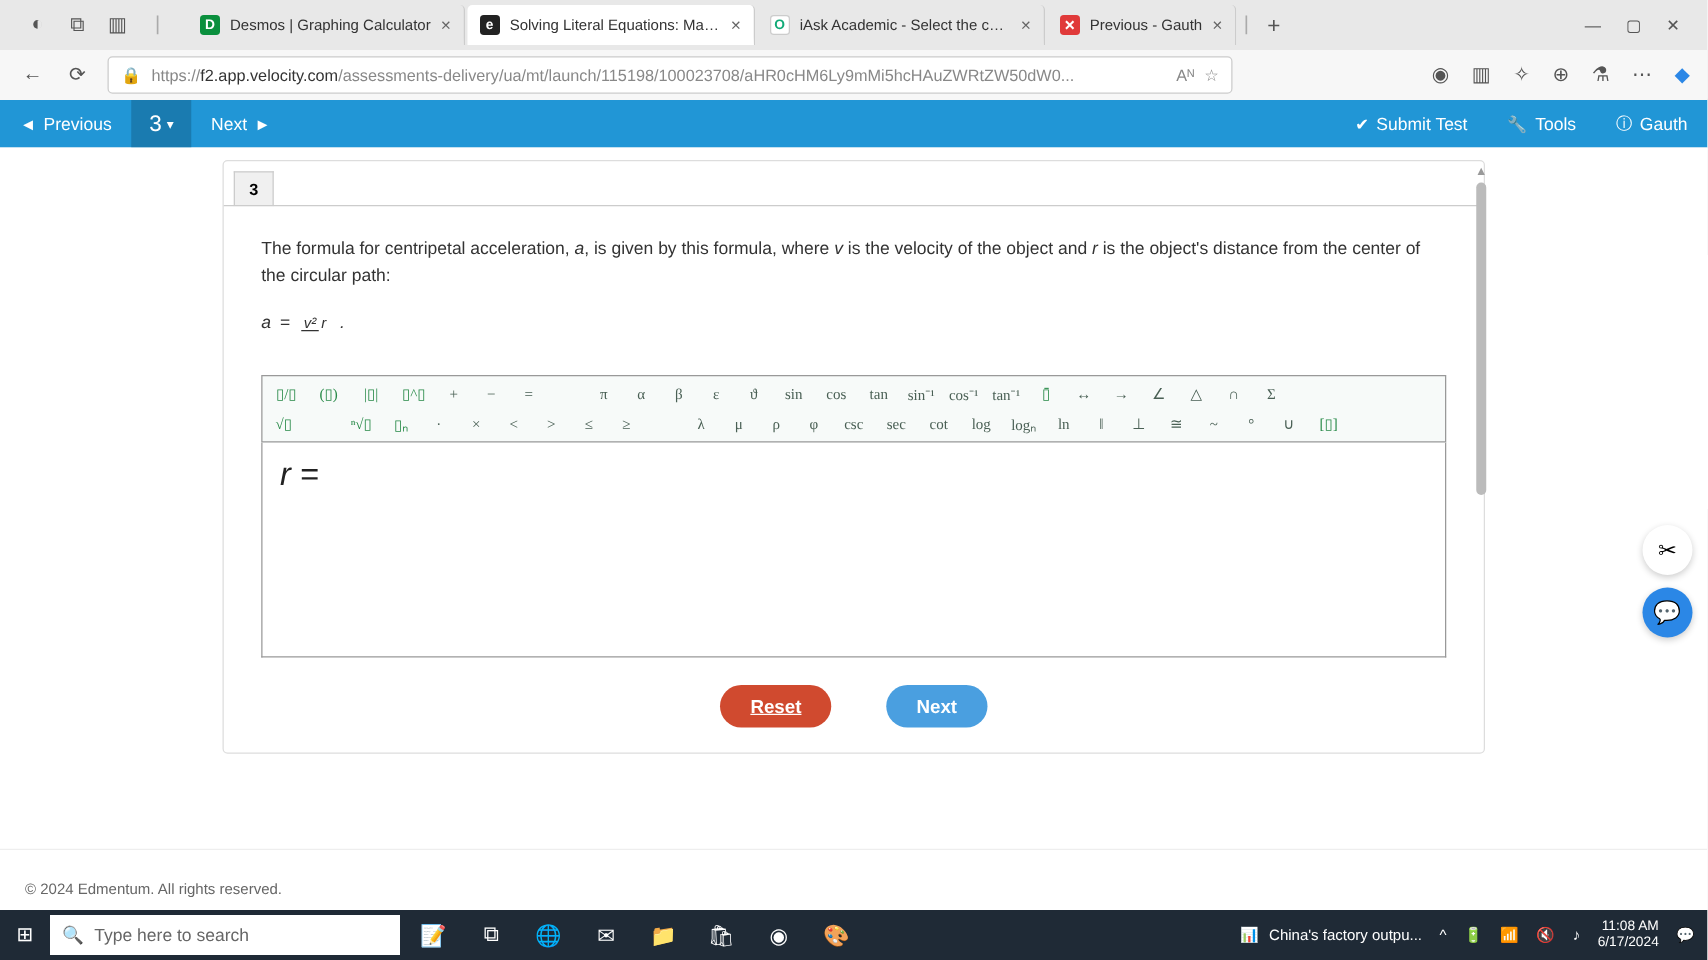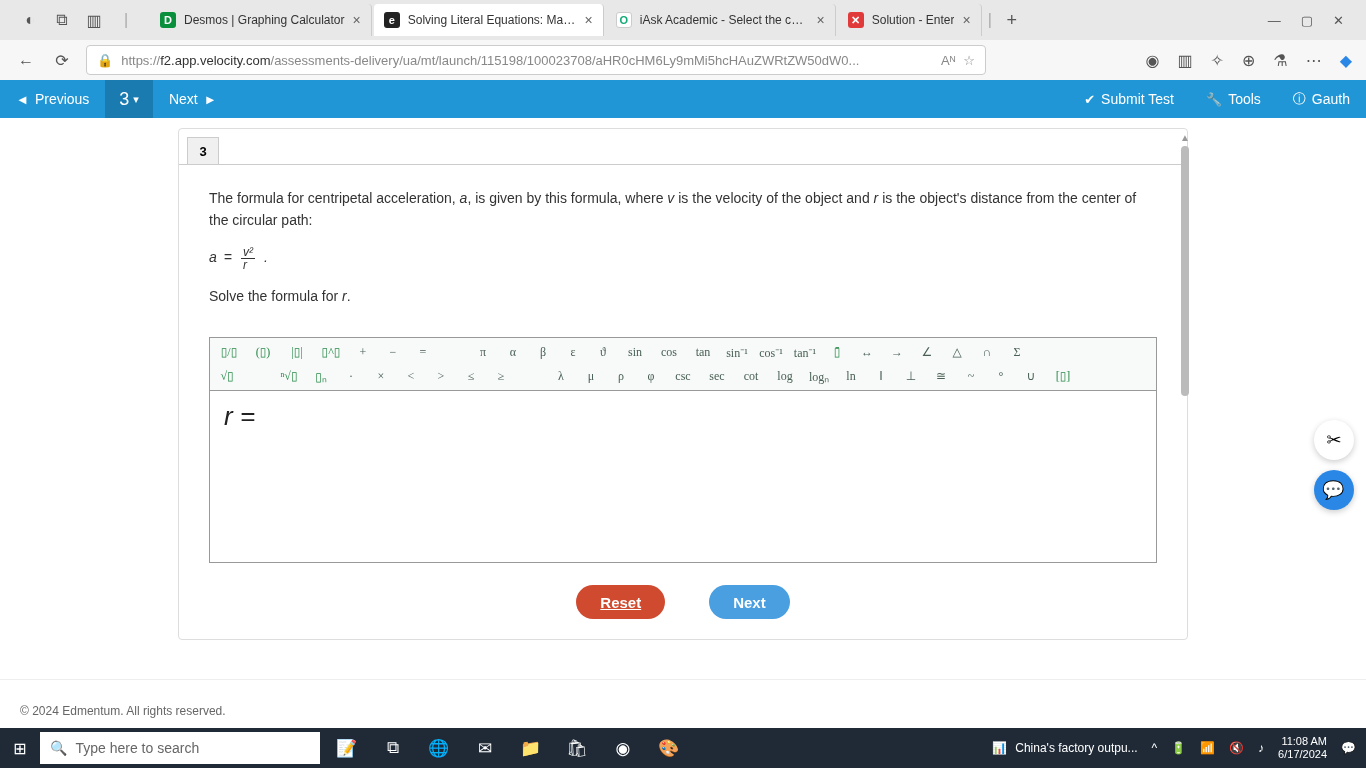--- a/index.html
+++ b/index.html
@@ -40,21 +40,21 @@
 .content-scroll .arrow { width: 10px; height: 10px; color: #999; font-size: 10px; text-align: center; }
 .content-scroll .thumb { position: absolute; top: 14px; width: 8px; left: 1px; height: 250px; background: #bbb; border-radius: 4px; }
 .content-scroll .arrow.down { position: absolute; bottom: 0; }
 
 .q-tab { width: 32px; height: 28px; background: #f0f0f0; border: 1px solid #ccc; display: flex; align-items: center; justify-content: center; font-size: 13px; font-weight: bold; margin-left: 8px; margin-top: 8px; border-bottom: 1px solid #fff; }
 .q-tab-line { border-top: 1px solid #ccc; margin-top: -1px; }
 .q-body { padding: 22px 30px 16px 30px; color: #333; font-size: 14px; line-height: 1.6; }
 .q-body p { margin-bottom: 14px; }
 .q-body .it { font-style: italic; }
 .formula { font-family: "Cambria Math", serif; font-style: italic; margin: 2px 0 14px 0; }
-.formula .frac { display: inline-flex; flex-direction: column; align-items: flex-start; vertical-align: middle; margin: 0 2px; line-height: 1; }
+.formula .frac { display: inline-flex; flex-direction: row; align-items: flex-start; vertical-align: middle; margin: 0 2px; line-height: 1; }
 .formula .frac .num { border-bottom: 1px solid #333; padding: 0 2px; font-size: 12px; }
 .formula .frac .den { padding: 0 2px; font-size: 12px; }
 
 
 .math-toolbar { border: 1px solid #999; margin: 0 30px; background: #f7faf9; display: flex; flex-wrap: nowrap; position: relative; }
 .tb-row { display: flex; }
 .tb-cell { width: 30px; height: 24px; display: flex; align-items: center; justify-content: center; color: #4a6055; font-size: 12px; font-family: "Cambria Math", serif; }
 .tb-cell.wide { width: 34px; }
 .tb-cell.green { color: #2a8b4a; }
 
@@ -106,21 +106,21 @@
       <span class="tab-title">Solving Literal Equations: Master</span>
       <span class="tab-close">×</span>
     </div>
     <div class="tab">
       <span class="fav" style="background:#fff;color:#1a7;border:1px solid #ccc">O</span>
       <span class="tab-title">iAsk Academic - Select the correc</span>
       <span class="tab-close">×</span>
     </div>
     <div class="tab">
       <span class="fav" style="background:#e03a3a;color:#fff">✕</span>
-      <span class="tab-title">Solution - Enter</span>
+      <span class="tab-title">Previous - Gauth</span>
       <span class="tab-close">×</span>
     </div>
     <span style="color:#aaa;padding:0 4px;">|</span>
     <div class="new-tab-btn">+</div>
     <div class="win-controls">
       <span>—</span>
       <span>▢</span>
       <span>✕</span>
     </div>
   </div>
@@ -186,23 +186,20 @@
       </p>
       <div class="formula">
         <span>a</span>
         &nbsp;<span>=</span>&nbsp;
         <span class="frac">
           <span class="num">v²</span>
           <span class="den">r</span>
         </span>
         &nbsp;<span>.</span>
       </div>
-      <p>
-        <span>Solve the formula for </span><span class="it">r</span><span>.</span>
-      </p>
     </div>
 
     <div class="math-toolbar">
       <div id="tb-row1" class="tb-row" style="position:absolute;top:2px;left:2px;">
           <div class="tb-cell wide green">▯/▯</div>
           <div class="tb-cell wide green">(▯)</div>
           <div class="tb-cell wide green">|▯|</div>
           <div class="tb-cell wide green">▯^▯</div>
           <div class="tb-cell">+</div>
           <div class="tb-cell">−</div>

